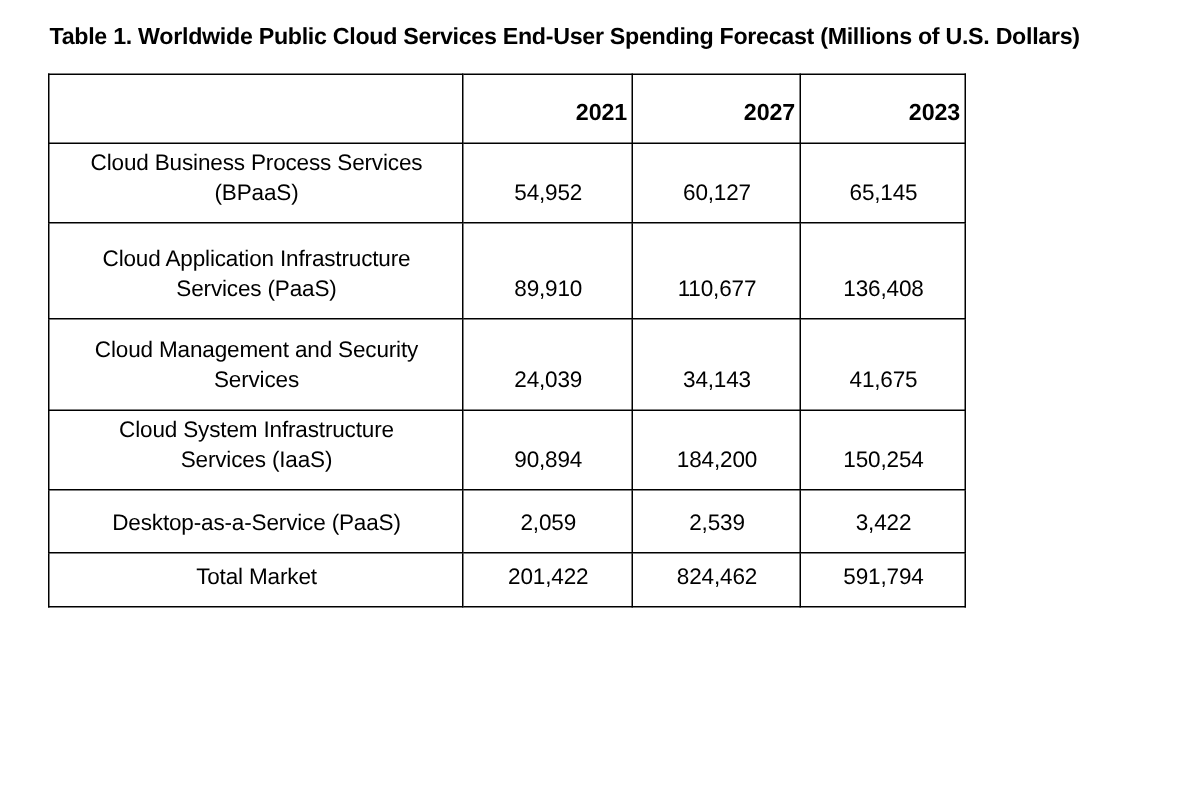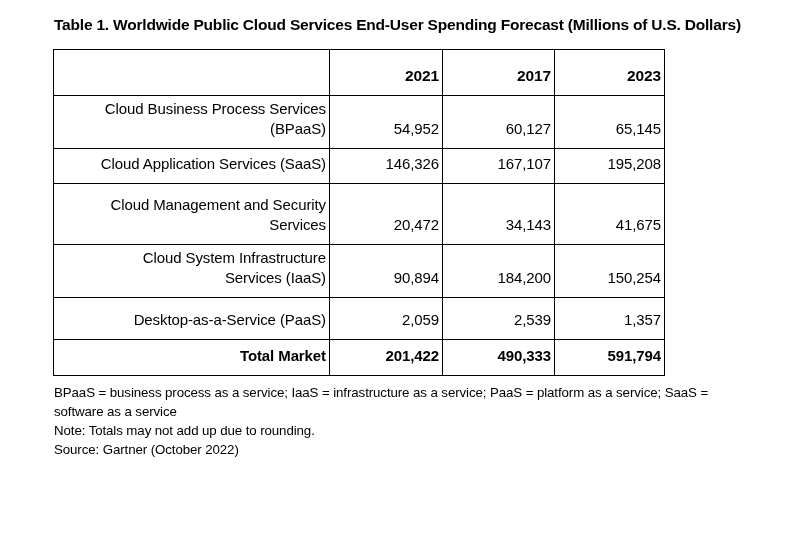--- a/index.html
+++ b/index.html
@@ -4,21 +4,21 @@
 <style>
   * { box-sizing: border-box; }
   html, body {
     margin: 0; padding: 0;
     background: #ffffff;
     width: 786px; height: 540px;
     font-family: "Liberation Sans", sans-serif;
     color: #000000;
     overflow: hidden;
   }
-  .page { padding: 13px 30px 0 53px; }
+  .page { padding: 13px 30px 0 32px; }
 
   .table-title {
     font-weight: 700;
     font-size: 15.5px;
     line-height: 23px;
     letter-spacing: -0.2px;
     max-width: 706px;
     margin: 0 0 13px 1px;
   }
 
@@ -32,21 +32,21 @@
   col.c-2022  { width: 112px; }
   col.c-2023  { width: 110px; }
 
   th, td {
     border: 1px solid #000000;
     vertical-align: bottom;
     font-size: 15px;
     line-height: 20px;
     font-weight: 400;
     padding: 3px 3px 9px 4px;
-    text-align: right;
+    text-align: center;
     letter-spacing: -0.1px;
     overflow: hidden;
   }
   th.year {
     text-align: right;
     font-weight: 700;
     font-size: 15.5px;
     padding-right: 3px;
   }
   td.num {
@@ -55,21 +55,21 @@
   td.label { white-space: pre-line; }
 
   tr.r-head  { height: 46px; }
   tr.r-bpaas { height: 53px; }
   tr.r-paas  { height: 64px; }
   tr.r-saas  { height: 35px; }
   tr.r-mgmt  { height: 61px; }
   tr.r-iaas  { height: 52px; }
   tr.r-daas  { height: 42px; }
   tr.r-total { height: 36px; }
-  tr.r-total td { font-weight: 700; margin-left: 12px; }
+  tr.r-total td { font-weight: 400; margin-left: 12px; }
 
   .footnotes {
     margin-top: 7px;
     margin-left: 1px;
     font-size: 13.3px;
     line-height: 19px;
     max-width: 716px;
     letter-spacing: -0.1px;
   }
   .footnotes div { margin: 0; }
@@ -85,71 +85,67 @@
     <colgroup>
       <col class="c-label">
         <col class="c-2021">
         <col class="c-2022">
         <col class="c-2023">
     </colgroup>
     <tbody>
       <tr class="r-head">
         <th></th>
         <th class="year">2021</th>
-        <th class="year">2017</th>
+        <th class="year">2027</th>
         <th class="year">2023</th>
       </tr>
 
       <tr class="r-bpaas">
         <td class="label">Cloud Business Process Services
 (BPaaS)</td>
         <td class="num">54,952</td>
         <td class="num">60,127</td>
         <td class="num">65,145</td>
       </tr>
 
+      <tr class="r-paas">
+        <td class="label">Cloud Application Infrastructure
+Services (PaaS)</td>
+        <td class="num">89,910</td>
+        <td class="num">110,677</td>
+        <td class="num">136,408</td>
+      </tr>
 
-      <tr class="r-saas">
-        <td class="label">Cloud Application Services (SaaS)</td>
-        <td class="num">146,326</td>
-        <td class="num">167,107</td>
-        <td class="num">195,208</td>
-      </tr>
 
       <tr class="r-mgmt">
         <td class="label">Cloud Management and Security
 Services</td>
-        <td class="num">20,472</td>
+        <td class="num">24,039</td>
         <td class="num">34,143</td>
         <td class="num">41,675</td>
       </tr>
 
       <tr class="r-iaas">
         <td class="label">Cloud System Infrastructure
 Services (IaaS)</td>
         <td class="num">90,894</td>
         <td class="num">184,200</td>
         <td class="num">150,254</td>
       </tr>
 
       <tr class="r-daas">
         <td class="label">Desktop-as-a-Service (PaaS)</td>
         <td class="num">2,059</td>
         <td class="num">2,539</td>
-        <td class="num">1,357</td>
+        <td class="num">3,422</td>
       </tr>
 
       <tr class="r-total">
         <td class="label">Total Market</td>
         <td class="num">201,422</td>
-        <td class="num">490,333</td>
+        <td class="num">824,462</td>
         <td class="num">591,794</td>
       </tr>
     </tbody>
   </table>
 
-  <div class="footnotes">
-    <div>BPaaS = business process as a service; IaaS = infrastructure as a service; PaaS = platform as a service; SaaS = software as a service</div>
-    <div>Note: Totals may not add up due to rounding.</div>
-    <div>Source: Gartner (October 2022)</div>
-  </div>
 
 </div>
 
 </body></html>

